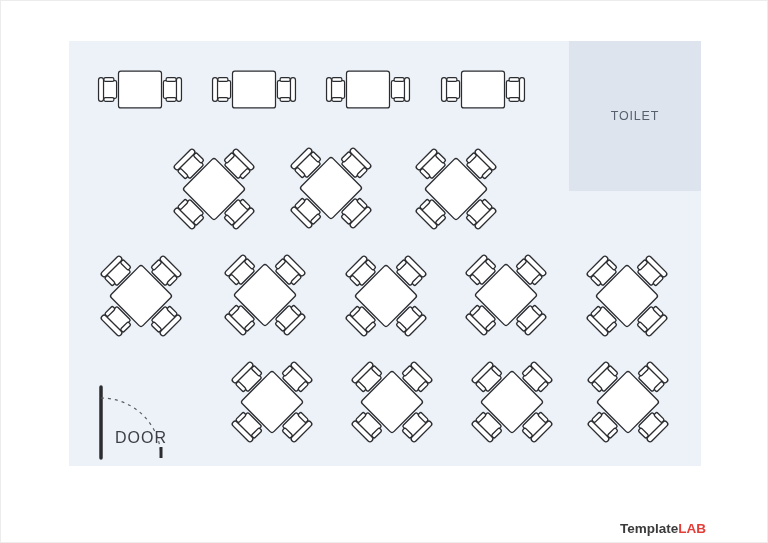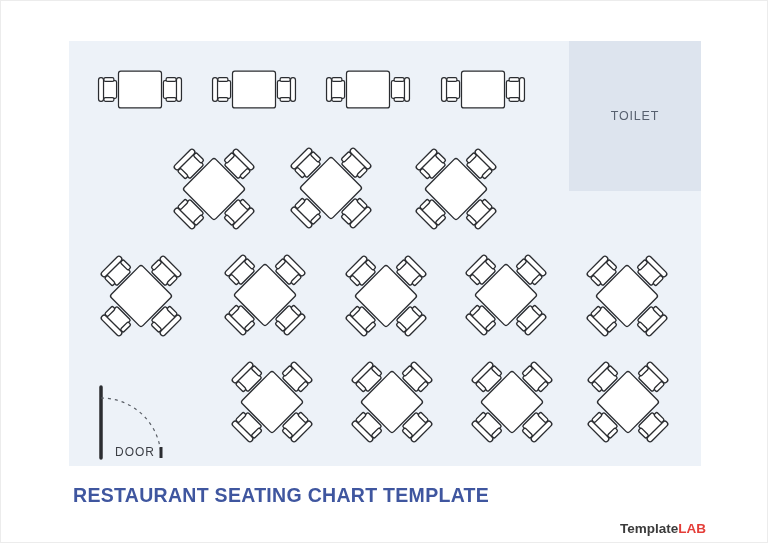--- a/index.html
+++ b/index.html
@@ -18,21 +18,21 @@
     color:#57606f; font-size:12.5px; letter-spacing:0.8px;
   }
   #tables-layer { position:absolute; left:0; top:0; width:100%; height:100%; }
   .table { position:absolute; }
   .tbl { fill:#ffffff; stroke:#2b2d31; stroke-width:1.6px; }
   .door-svg { position:absolute; left:24px; top:340px; }
   .door-leaf { stroke:#2b2d31; stroke-width:3.5px; stroke-linecap:round; }
   .door-arc { fill:none; stroke:#5a5f66; stroke-width:1.2px; stroke-dasharray:3 4; }
   .door-tick { stroke:#2b2d31; stroke-width:3px; stroke-linecap:butt; }
   .door-label {
-    position:absolute; left:46px; top:404px; font-size:12px; color:#3c3f45;
+    position:absolute; left:46px; top:388px; font-size:16px; color:#3c3f45;
     letter-spacing:1px;
   }
   .footer-title {
     position:absolute; left:72px; top:483px; font-size:19.5px; font-weight:bold;
     color:#3f569f; letter-spacing:0.3px; white-space:nowrap;
   }
   .brand { position:absolute; right:61px; top:488px; font-size:13.5px; white-space:nowrap;margin-top:32px; }
   .brand-1 { color:#3b3b3b; font-weight:600; }
   .brand-2 { color:#e43d38; font-weight:800; }
   .defs-holder { position:absolute; width:0; height:0; overflow:hidden; }
@@ -126,18 +126,17 @@
 
     <svg class="door-svg" width="84" height="84" viewBox="0 0 84 84">
       <line class="door-leaf" x1="8" y1="6" x2="8" y2="77"></line>
       <path class="door-arc" d="M 8 17 A 60 60 0 0 1 68 77"></path>
       <line class="door-tick" x1="68" y1="66" x2="68" y2="77"></line>
     </svg>
     <span class="door-label">DOOR</span>
 
   </div>
 
-  <div class="footer-title">RESTAURANT SEATING CHART TEMPLATE</div>
   <div class="brand">
     <span class="brand-1">Template</span><span class="brand-2">LAB</span>
   </div>
 
 </div>
 
 </body></html>

